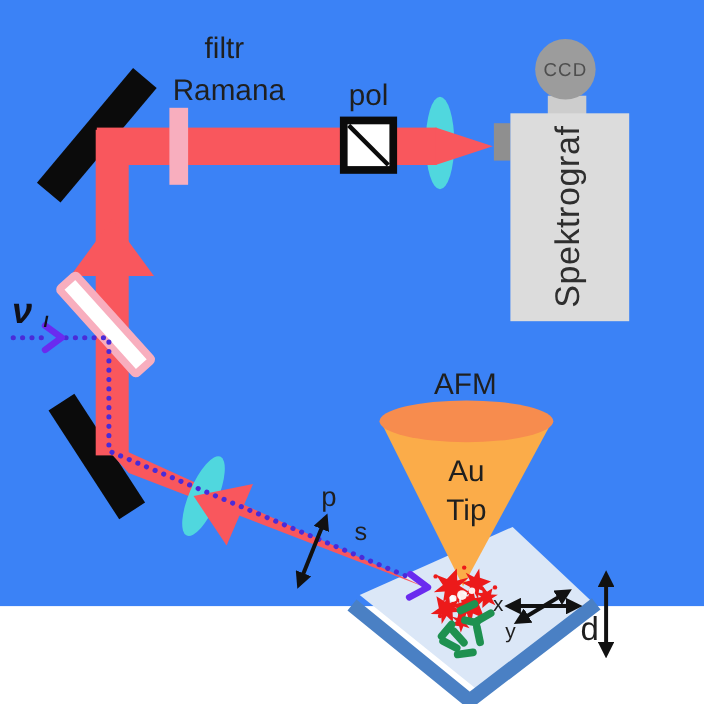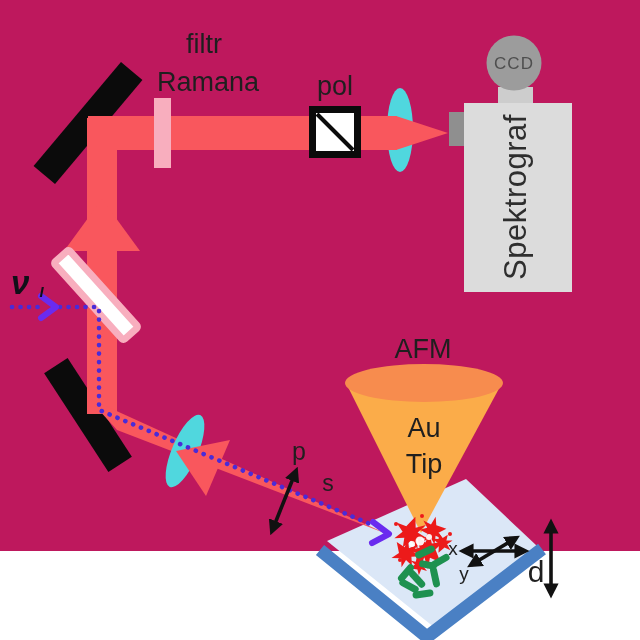--- a/index.html
+++ b/index.html
@@ -1,16 +1,16 @@
 <!DOCTYPE html>
 <html><head>
 <meta charset="utf-8">
 <style>
   html,body{margin:0;padding:0;background:#ffffff;width:640px;height:640px;overflow:hidden;}
-  #stage{position:relative;width:640px;height:551px;background:#be185d;}
+  #stage{position:relative;width:640px;height:551px;background:#3b82f6;}
   svg{display:block;}
   text{font-family:"Liberation Sans","DejaVu Sans",sans-serif;fill:#1f1f1f;}
   .lbl{font-size:27px;}
   .lbl-small{font-size:19px;}
   .ccd-text{font-size:17px;fill:#4e4e4e;letter-spacing:1px;}
   .spectro-text{font-size:31px;fill:#2e2e2e;letter-spacing:.5px;}
   .nu-text{font-size:33px;font-style:italic;font-weight:bold;fill:#101018;}
   .nu-sub{font-size:15px;font-weight:bold;}
   .p-text{font-size:25px;}
   .s-text{font-size:23px;}

